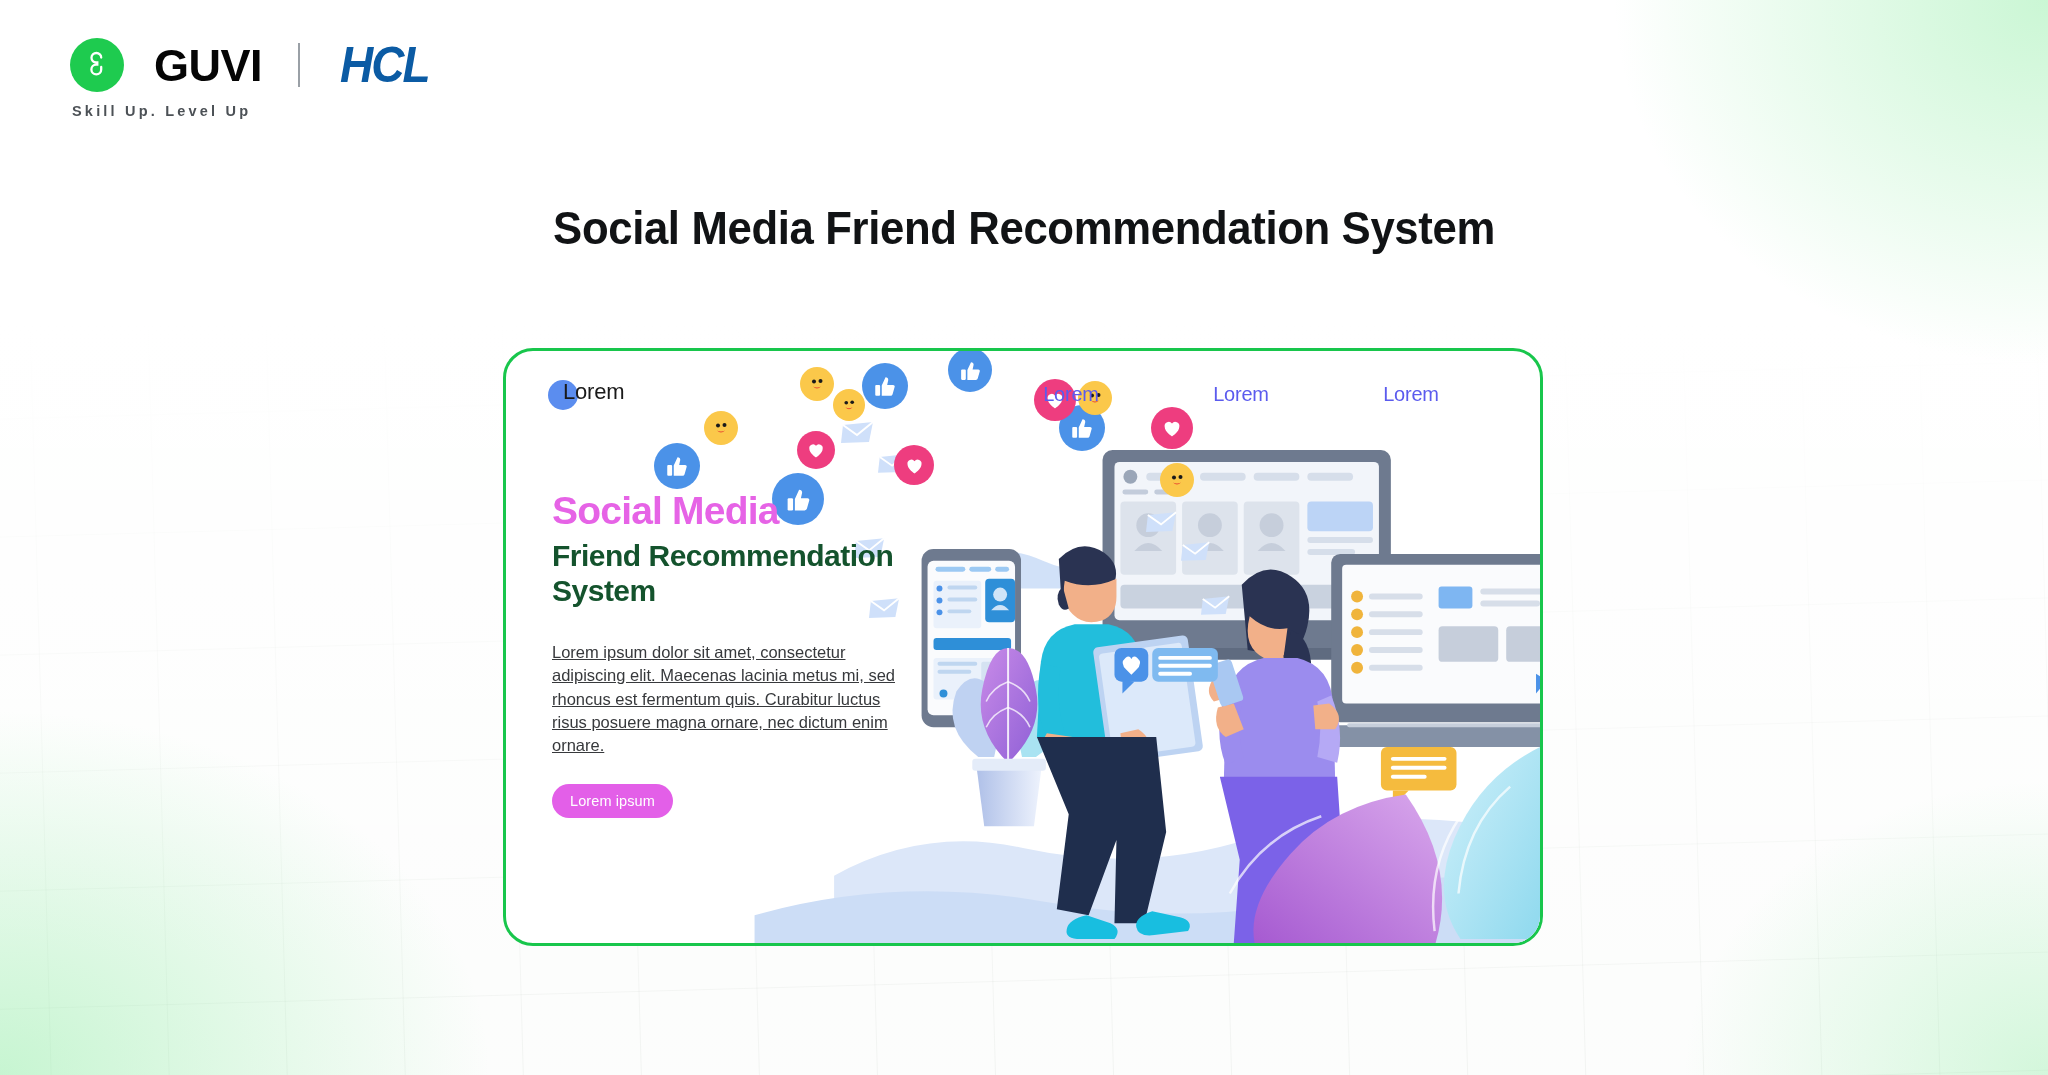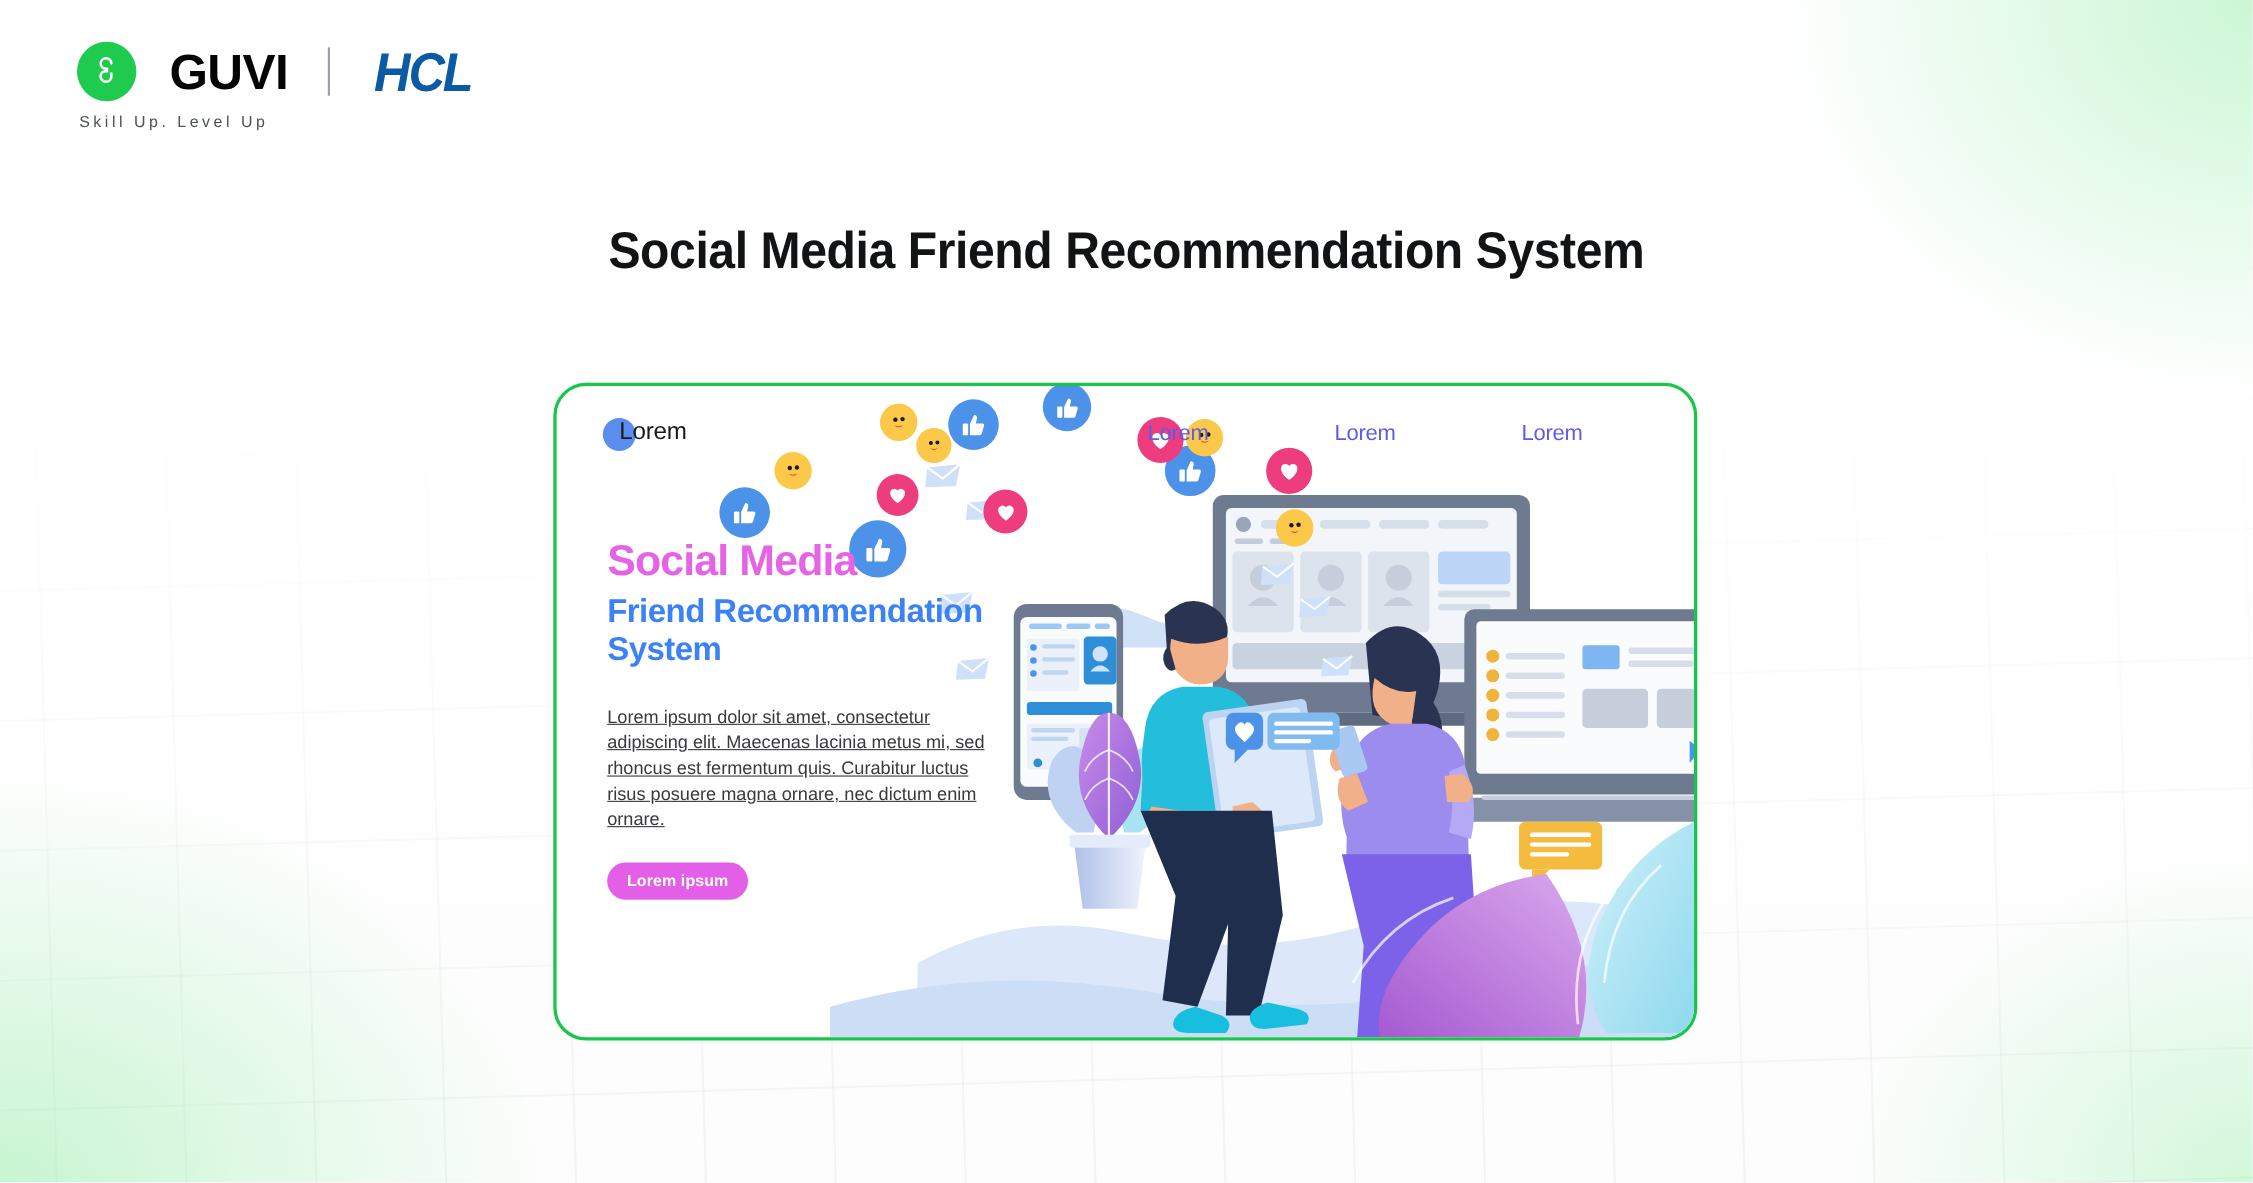--- a/index.html
+++ b/index.html
@@ -45,21 +45,21 @@
     font-size:45px; font-weight:700; letter-spacing:-0.5px; color:#050505;
     line-height:1; font-family:"Liberation Sans", sans-serif;
   }
   #brand-divider { width:2px; height:44px; background:#9aa0a6; margin:0 10px 0 6px; }
   #hcl-word {
     font-size:46px; font-weight:700; font-style:italic; letter-spacing:-2px;
     color:#0B5BA4; line-height:1; font-family:"Liberation Sans", sans-serif;
     transform:scaleY(1.08);
   }
   #brand-tagline {
-    margin-top:11px; margin-left:2px; font-size:14.5px; font-weight:400;
+    margin-top:11px; margin-left:2px; font-size:14.5px; font-weight:700;
     letter-spacing:3.2px; color:#4c5156;
   }
 
   
   #page-title {
     position:absolute; top:200px; left:0; width:2048px; text-align:center;
     font-size:47px; font-weight:700; color:#111315; letter-spacing:-0.4px;
     font-family:"Liberation Sans", sans-serif;
     transform:scaleX(0.93); z-index:6;
   }
@@ -91,31 +91,31 @@
     letter-spacing:-0.2px; cursor:pointer;
   }
 
   
   #hero-copy { position:absolute; left:46px; top:140px; width:430px; z-index:25; }
   #hero-h-1 {
     font-size:39px; font-weight:700; color:#E663E6; line-height:1.0;
     letter-spacing:-0.8px;
   }
   #hero-h-2 {
-    font-size:30px; font-weight:700; color:#3b82f6; line-height:1.18;
+    font-size:30px; font-weight:700; color:#14532d; line-height:1.18;
     letter-spacing:-0.5px; margin-top:8px; width:450px;
   }
   #hero-body {
     margin-top:32px; font-size:16.5px; line-height:1.42; color:#37393c;
     width:345px;
     text-decoration:underline;
   }
   #hero-cta {
     margin-top:26px; display:inline-block; background:#E35FE8; color:#ffffff;
-    font-size:14.5px; font-weight:700; padding:9px 18px; border-radius:40px;
+    font-size:14.5px; font-weight:400; padding:9px 18px; border-radius:40px;
     border:none; cursor:pointer; letter-spacing:0.1px;
   }
 
   
   #illustration { position:absolute; inset:0; z-index:10; }
   #illustration svg { width:100%; height:100%; display:block; }
 
   
   .react { position:absolute; border-radius:50%; z-index:22;
            display:flex; align-items:center; justify-content:center; }

